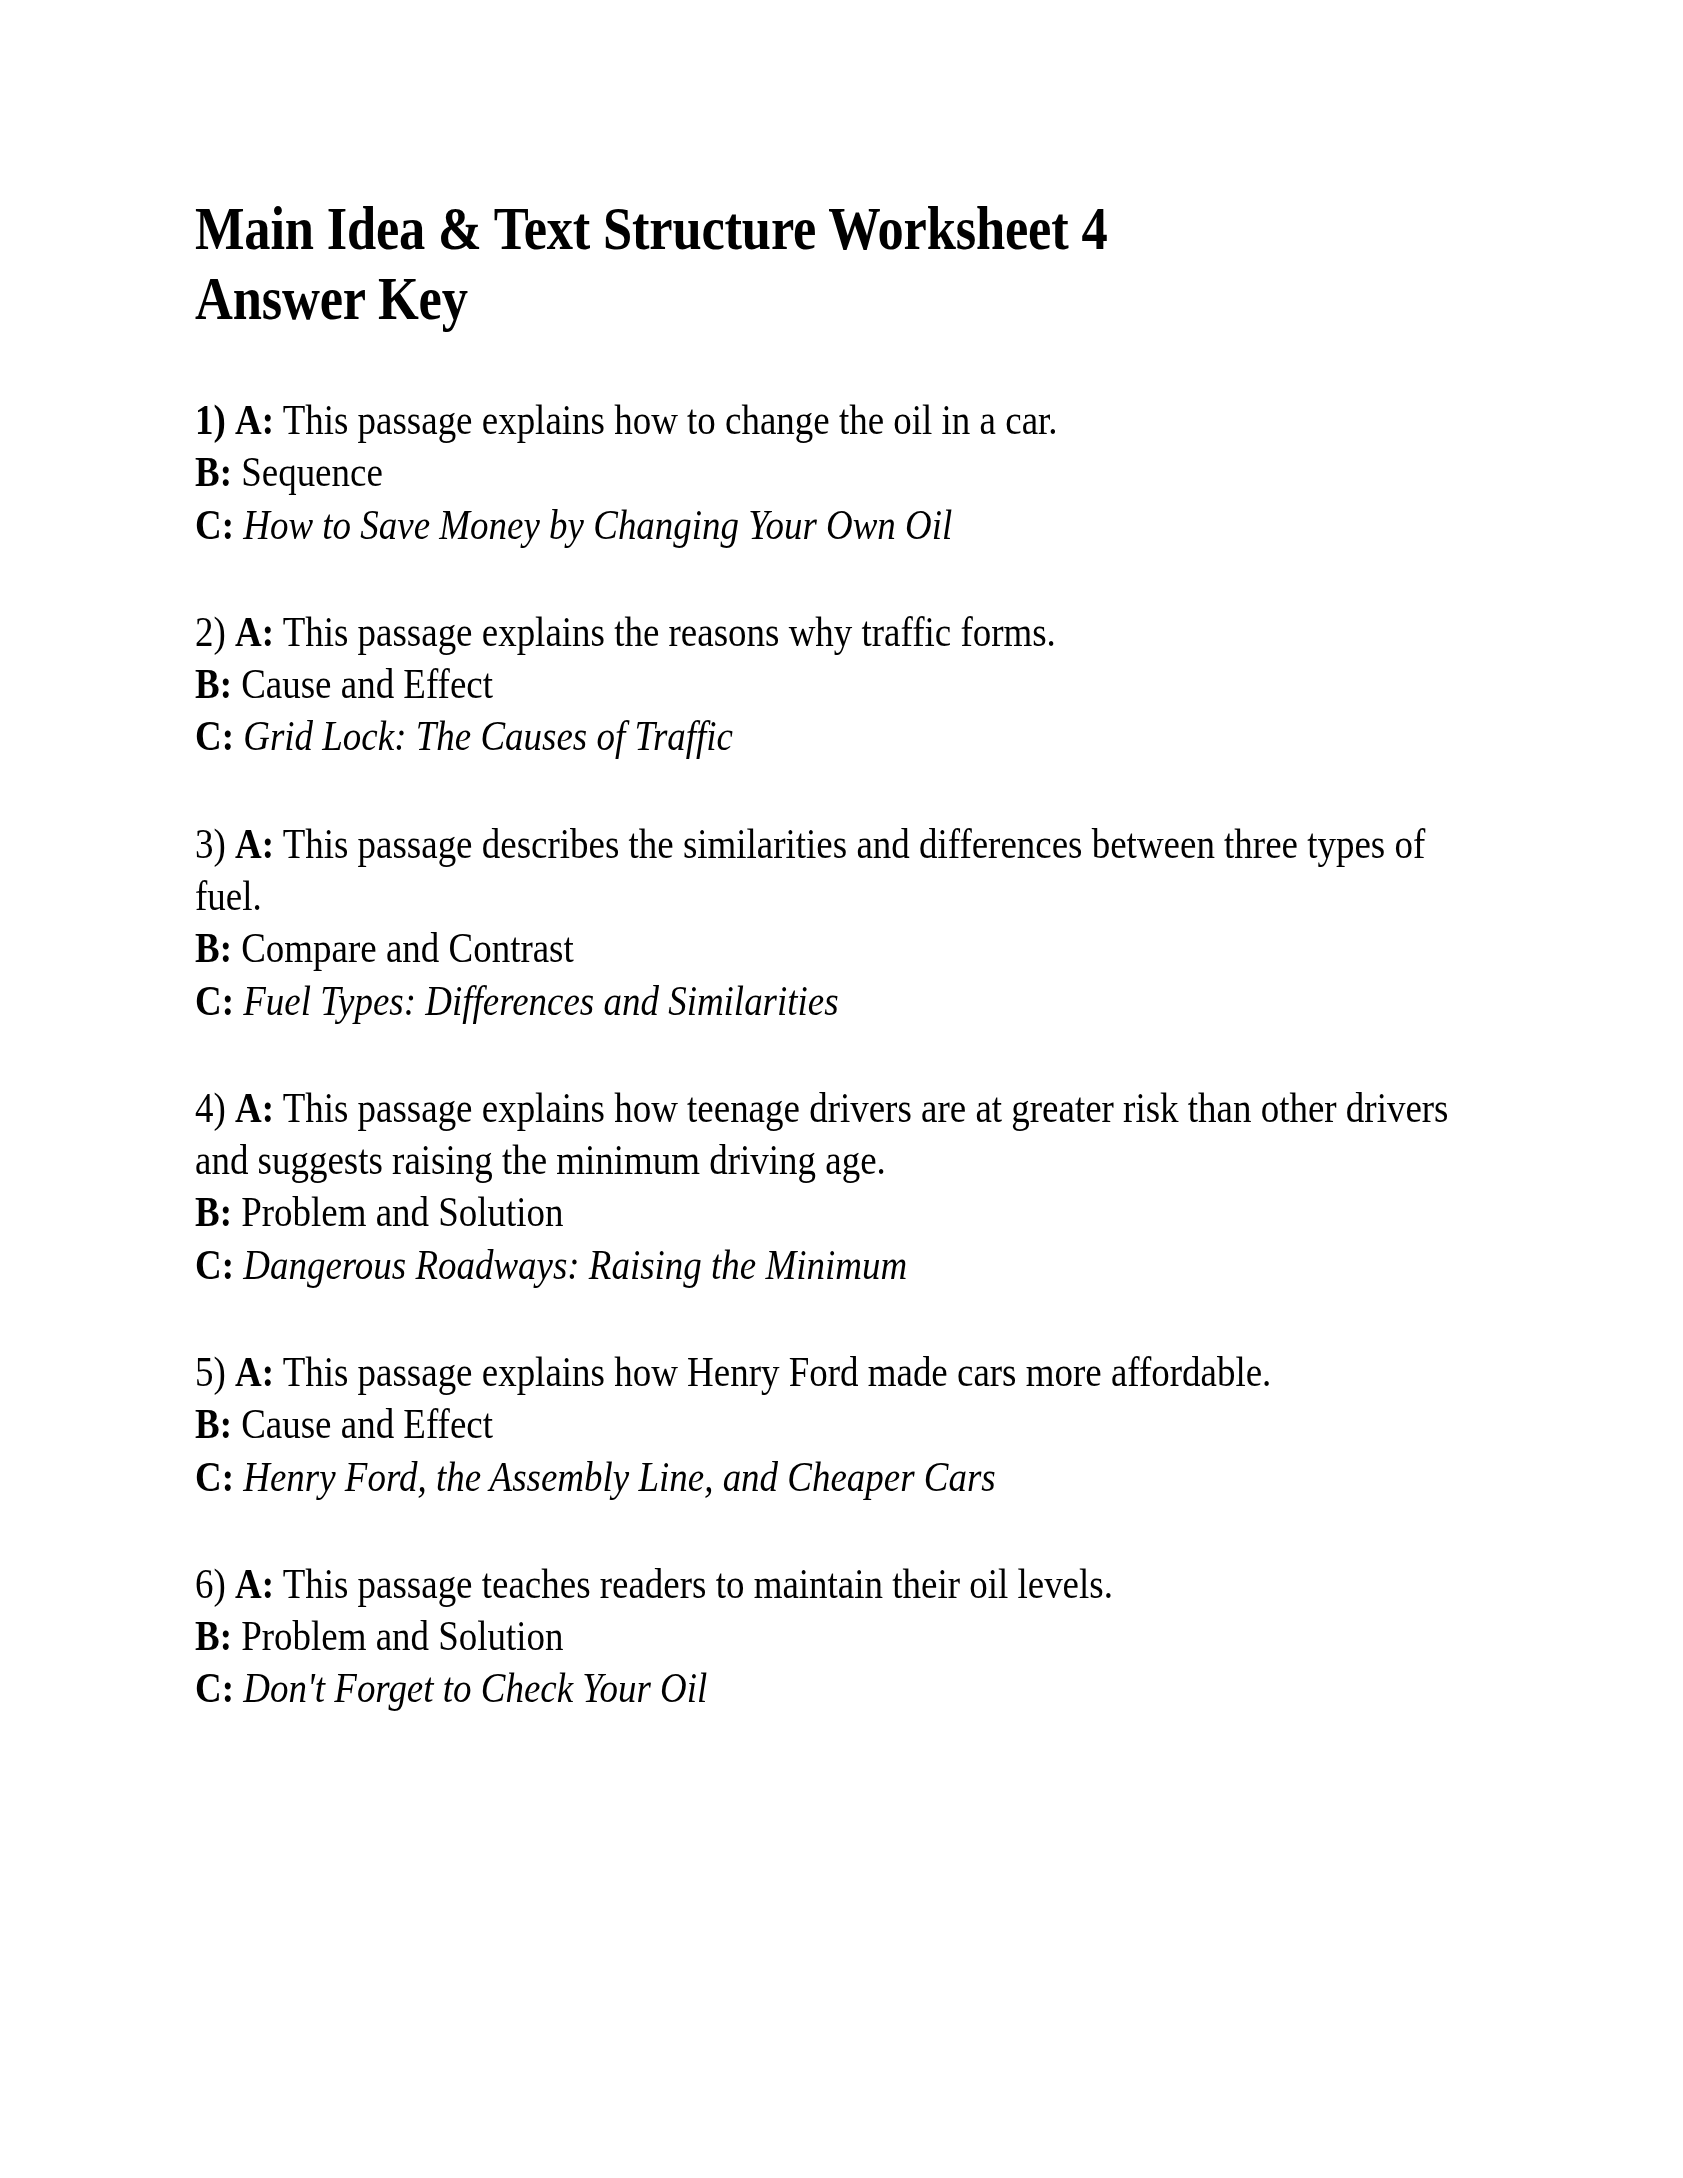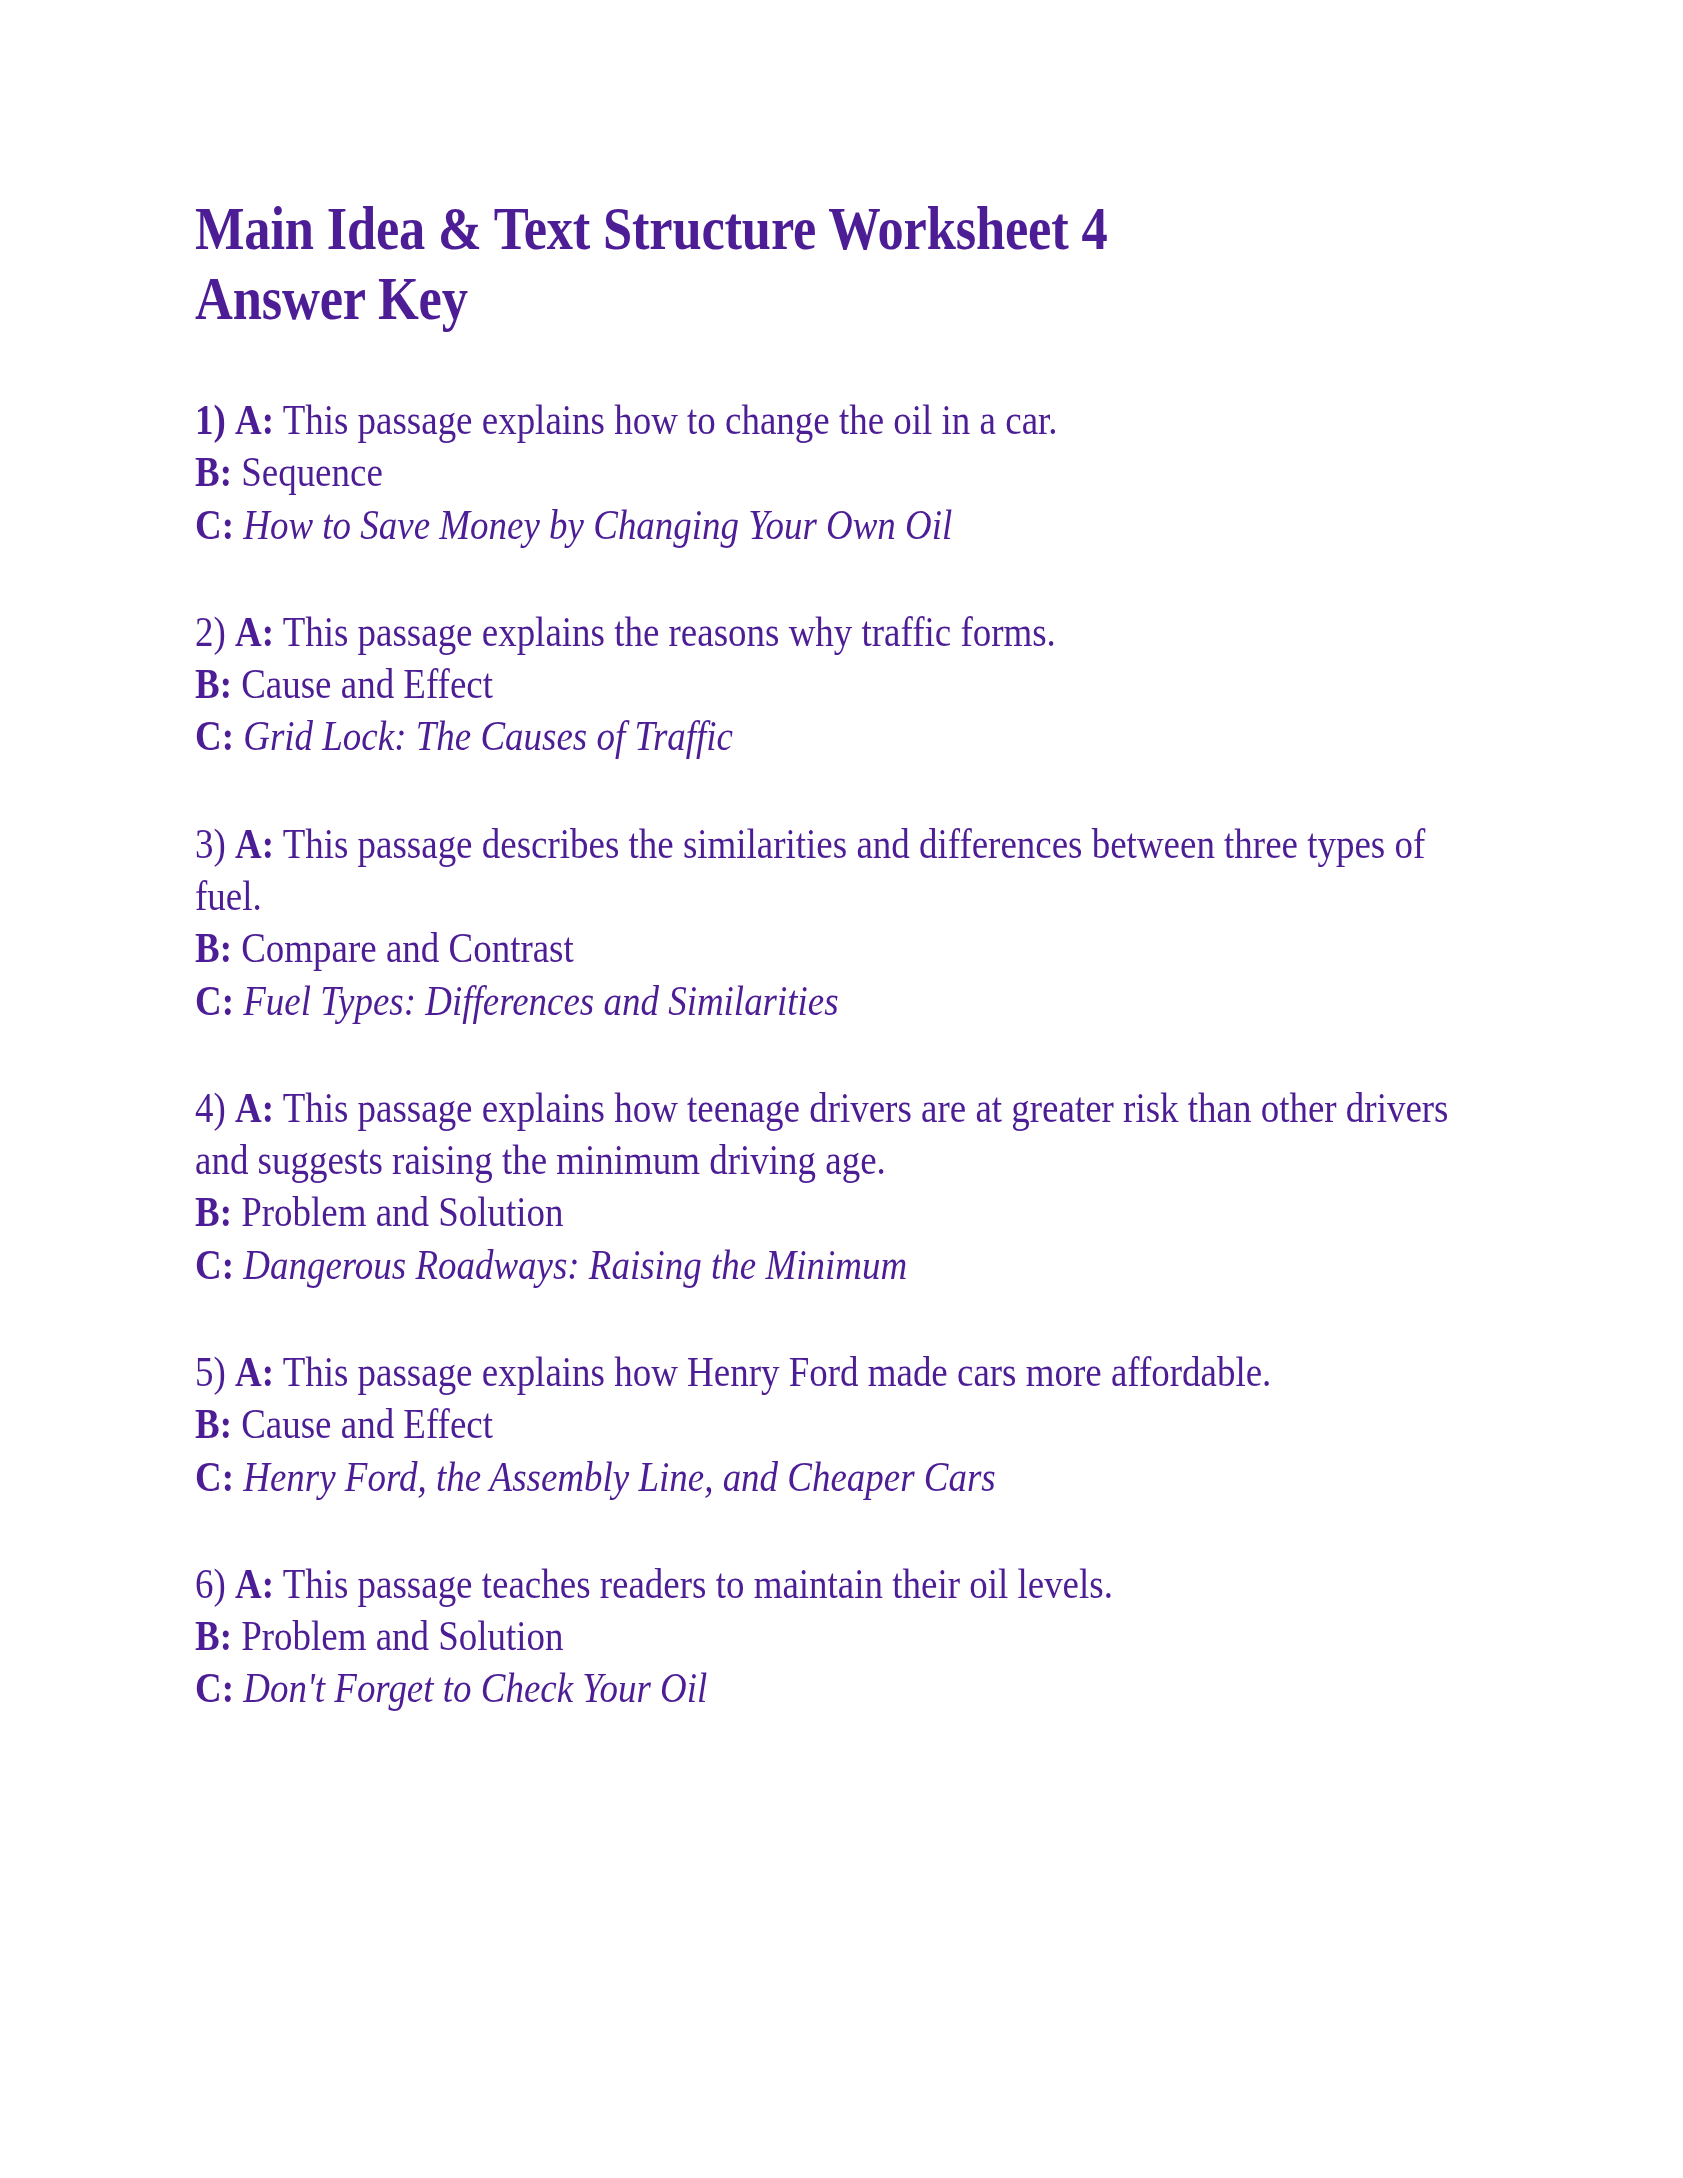--- a/index.html
+++ b/index.html
@@ -7,21 +7,21 @@
     padding: 0;
     background: #ffffff;
   }
   .page {
     position: relative;
     width: 1683px;
     height: 2178px;
     background: #ffffff;
     overflow: hidden;
     font-family: "Liberation Serif", "DejaVu Serif", serif;
-    color: #4c1d95;
+    color: #000000;
   }
   .content {
     position: absolute;
     left: 195px;
     top: 194px;
     width: 1287px;
   }
   .doc-title {
     font-size: 61px;
     font-weight: bold;

